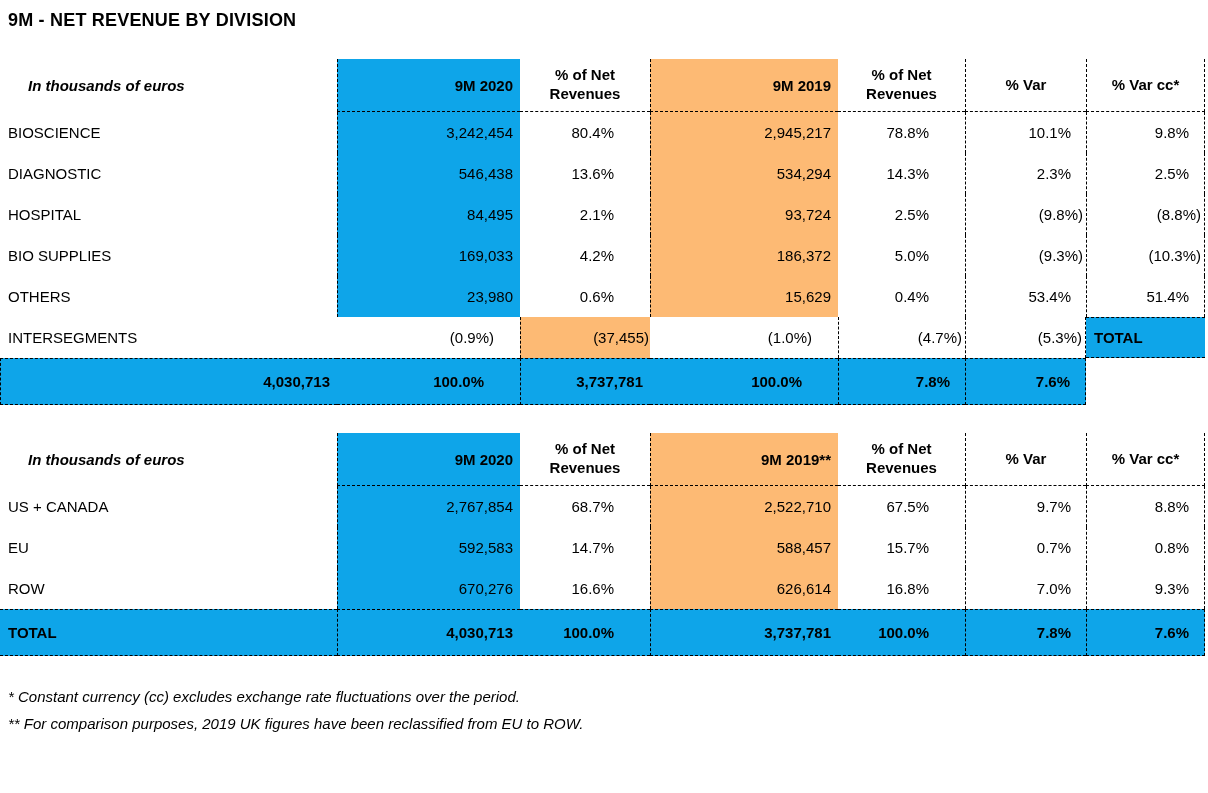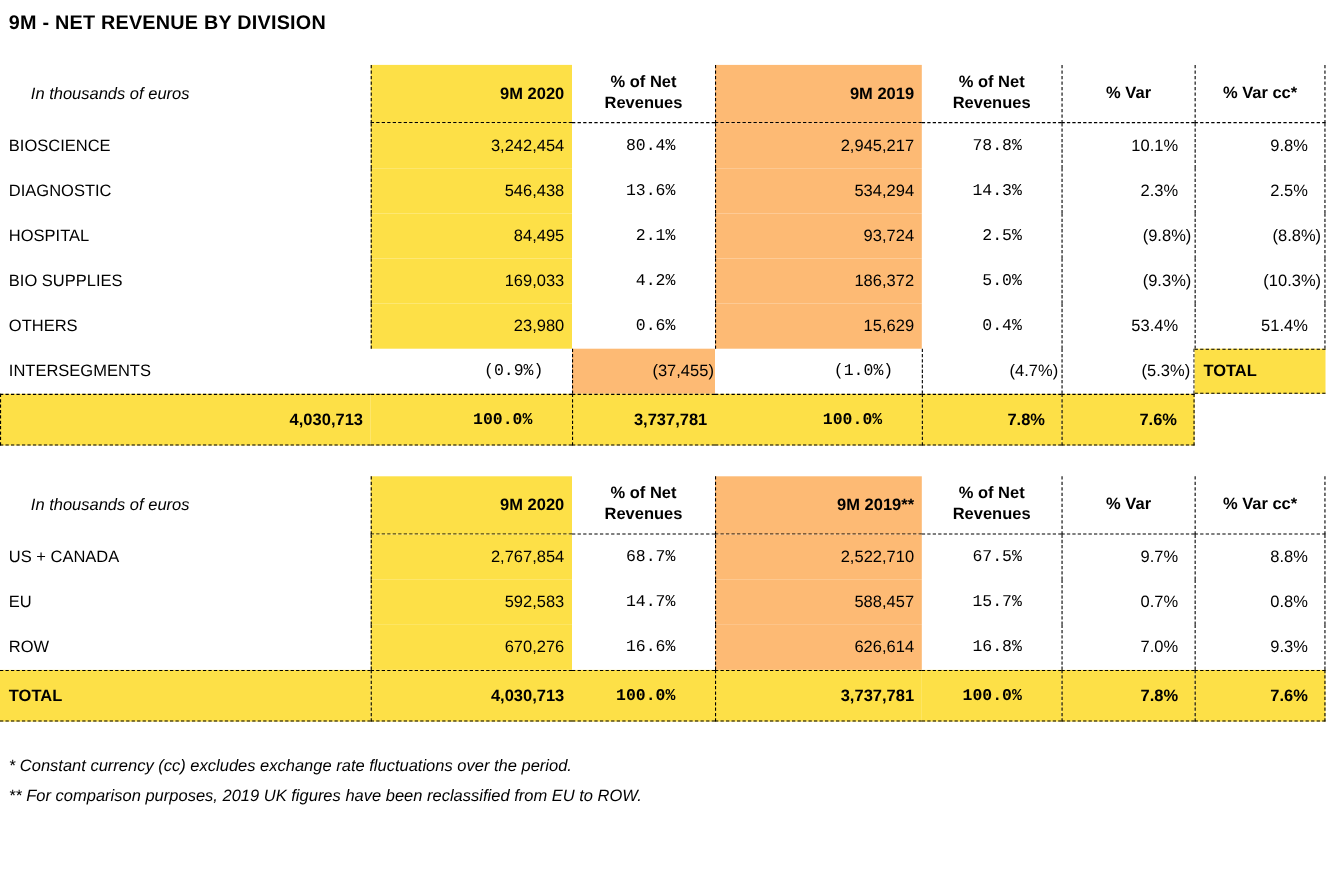--- a/index.html
+++ b/index.html
@@ -35,36 +35,36 @@
     display: flex;
     align-items: center;
     font-size: 15px;
     box-sizing: border-box;
     white-space: nowrap;
   }
   .lbl { padding-left: 8px; justify-content: flex-start; }
   .right { justify-content: flex-end; }
   .center { justify-content: center; text-align: center; white-space: normal; line-height: 1.25; }
 
-  .bg-blue { background: #fde047; }
+  .bg-blue { background: #0ea5e9; }
   .bg-gray { background: #fdba74; }
 
   .bl { border-left: 1px dashed #000; }
   .br { border-right: 1px dashed #000; }
   .bb { border-bottom: 1px dashed #000; }
   .bt { border-top: 1px dashed #000; }
 
   .hc { font-weight: bold; }
-  .hc.unit { font-weight: normal; font-style: italic; padding-left: 28px; }
+  .hc.unit { font-weight: bold; font-style: italic; padding-left: 28px; }
 
   .total { font-weight: bold; }
 
   .num.money { padding-right: 7px; }
   .num.money.paren { padding-right: 1px; }
-  .num.pct1 { padding-right: 36px; font-family: Liberation Mono, monospace; }
+  .num.pct1 { padding-right: 36px; }
   .num.pct1.paren { padding-right: 26px; }
   .num.pct2 { padding-right: 15px; }
   .num.pct2.paren { padding-right: 3px; }
 
   .footnotes {
     margin: 27px 0 0 8px;
     font-style: italic;
     font-size: 15px;
     line-height: 27px;
   }

